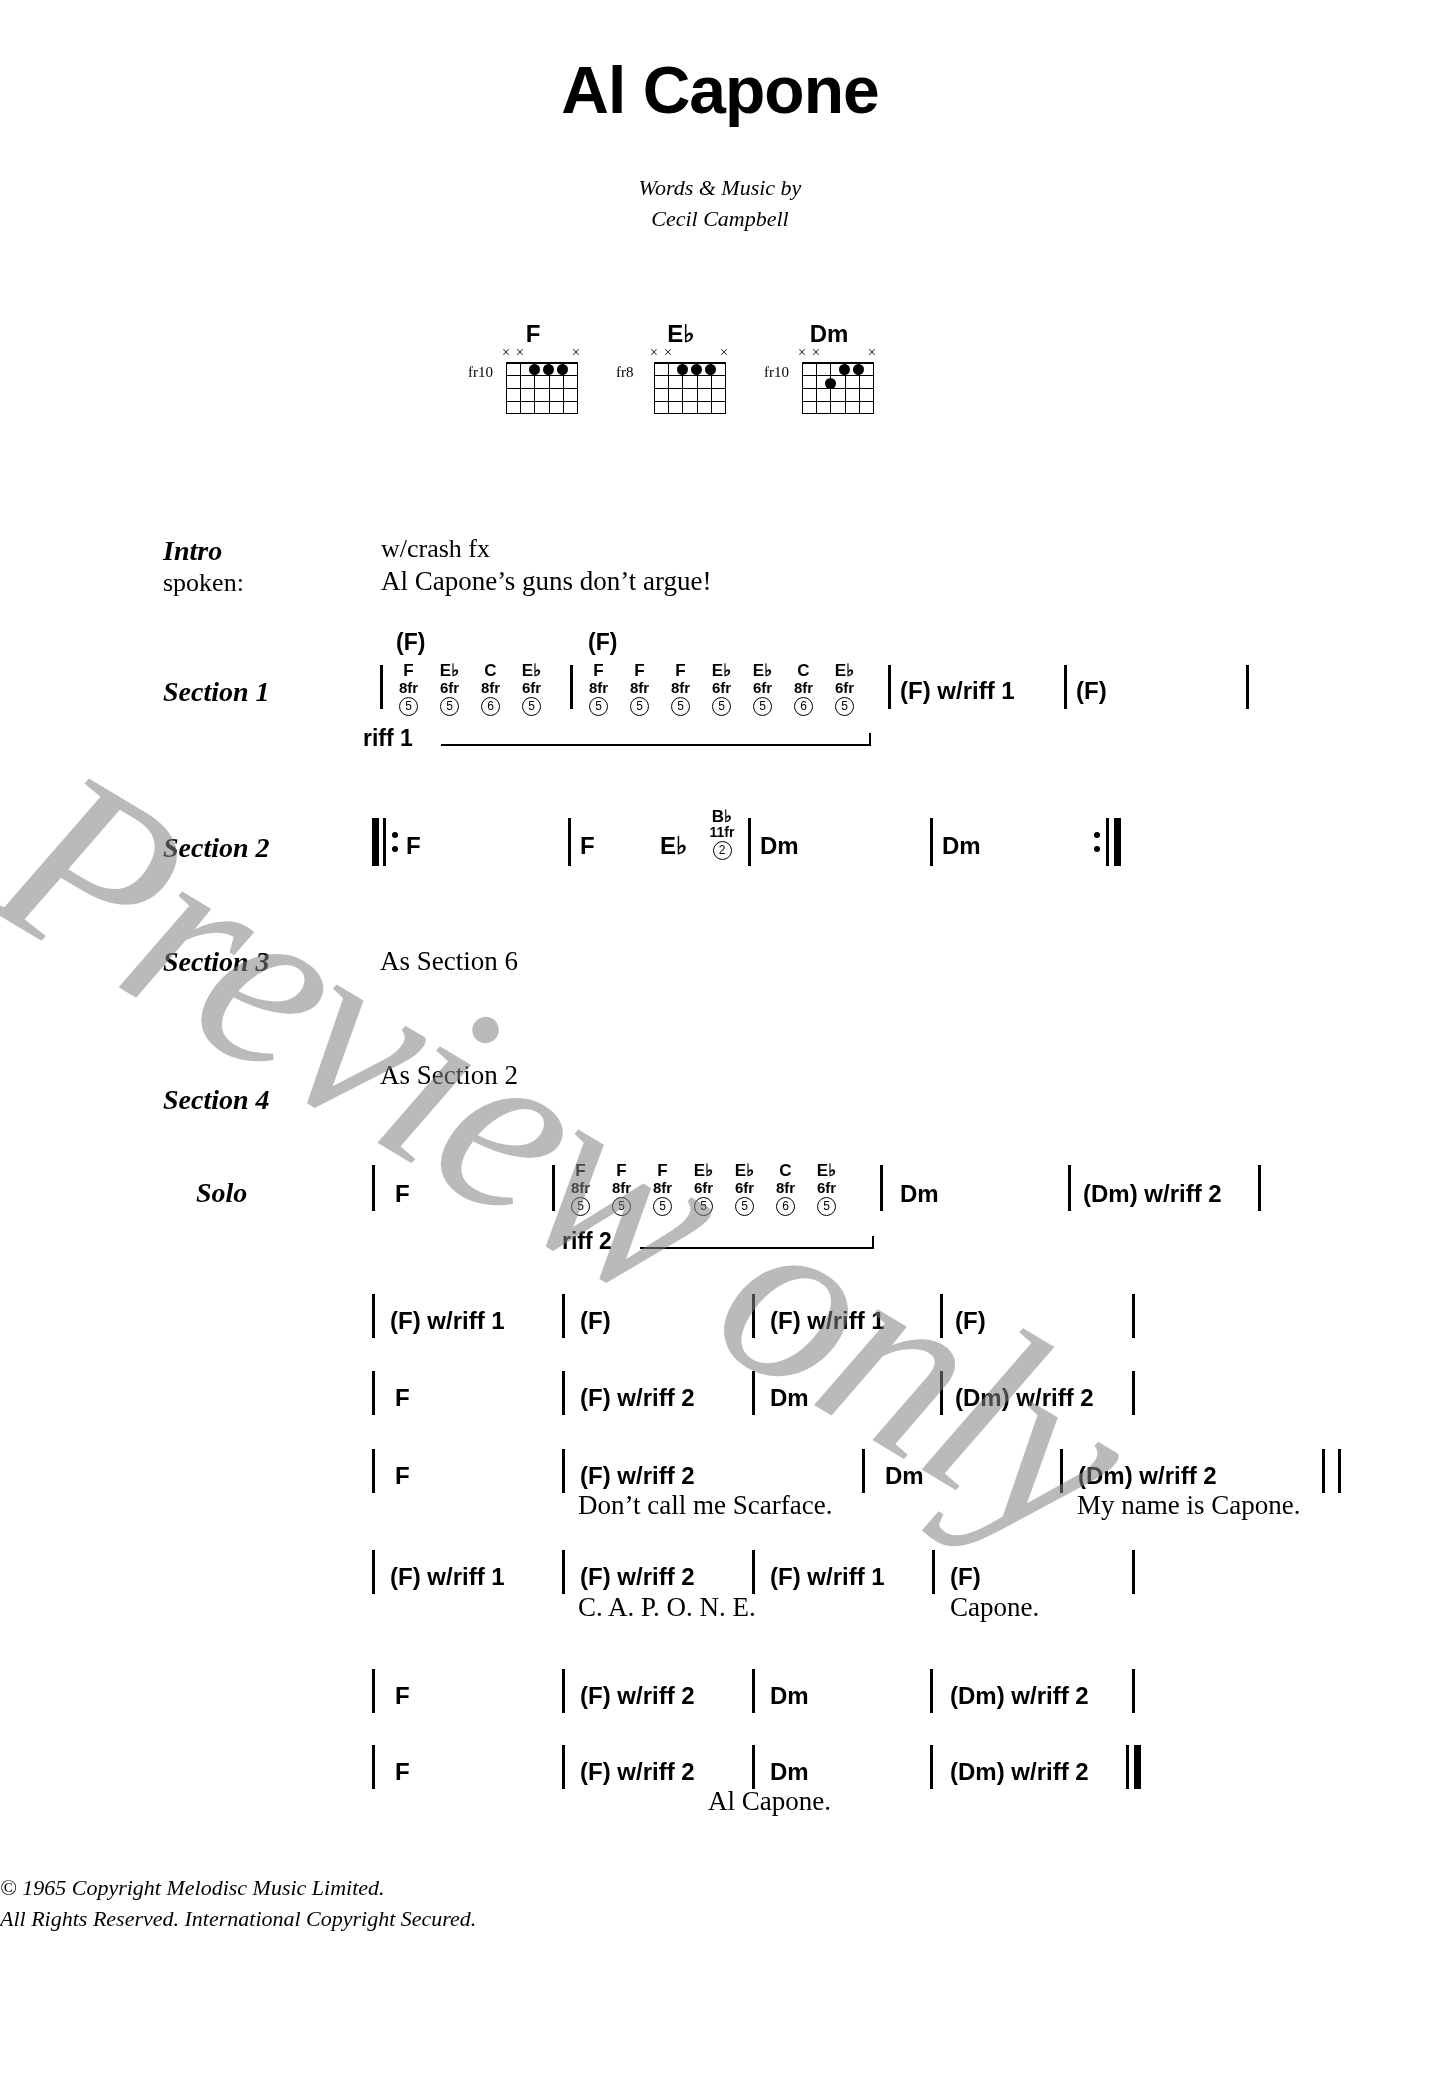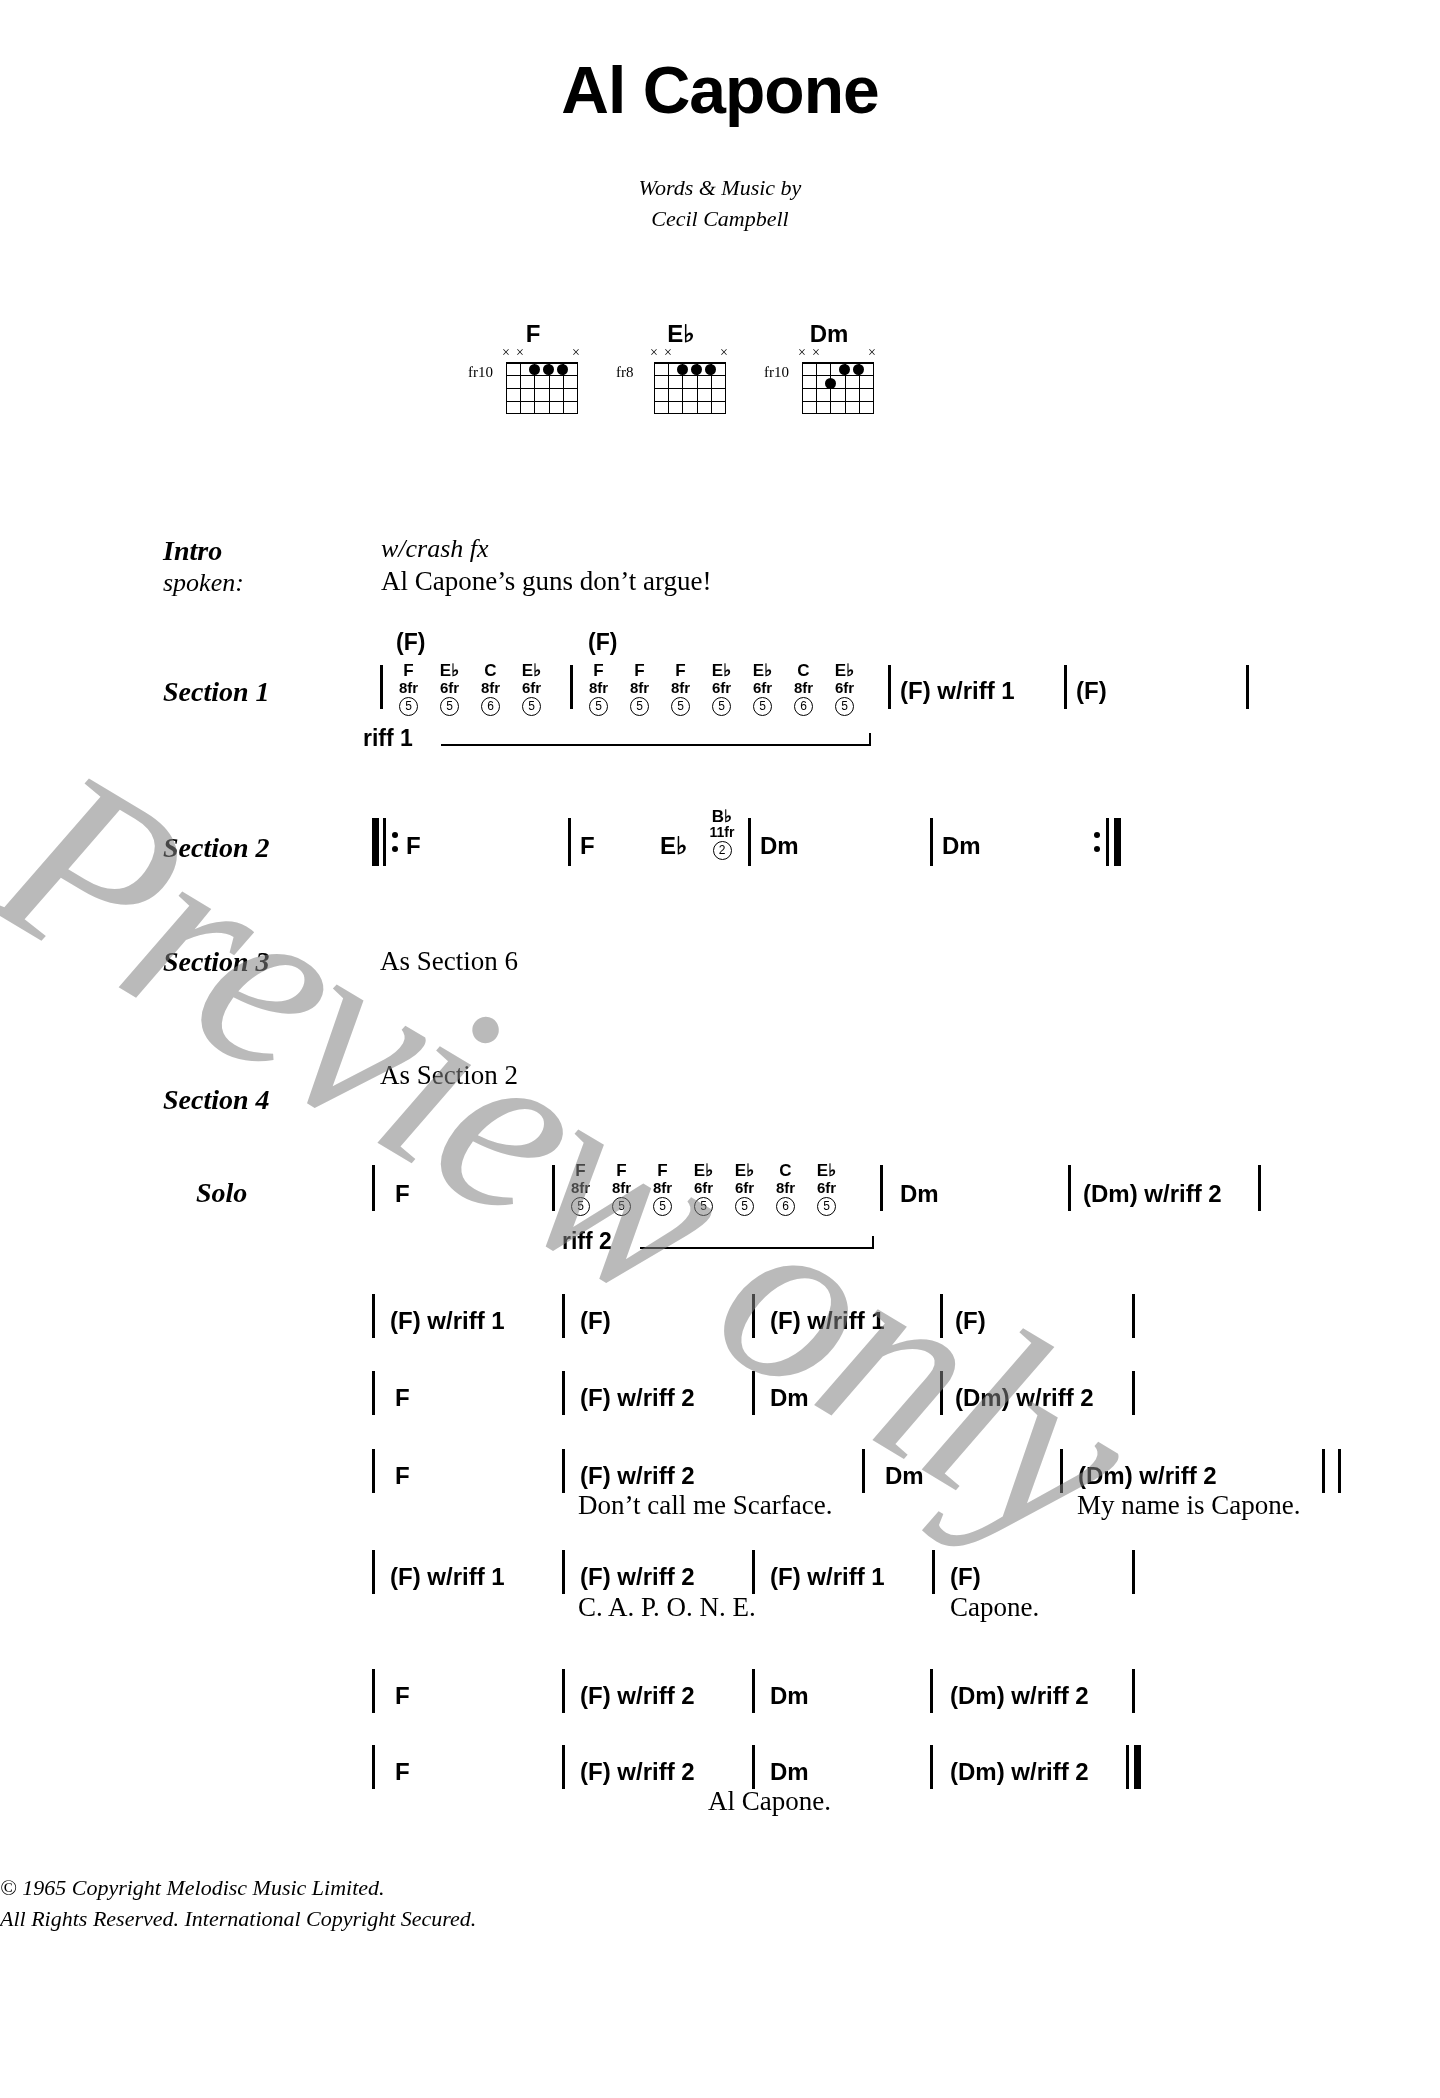--- a/index.html
+++ b/index.html
@@ -147,21 +147,20 @@
   .label {
     position: absolute;
     font-family: "Liberation Serif", serif;
     font-weight: bold;
     font-style: italic;
     font-size: 28px;
   }
   .ital {
     position: absolute;
     font-family: "Liberation Serif", serif;
-    font-style: italic;
     font-size: 26px;
   }
   .lyric {
     position: absolute;
     font-family: "Liberation Serif", serif;
     font-size: 27px;
   }
   .chordtxt {
     position: absolute;
     font-family: "Liberation Sans", sans-serif;

